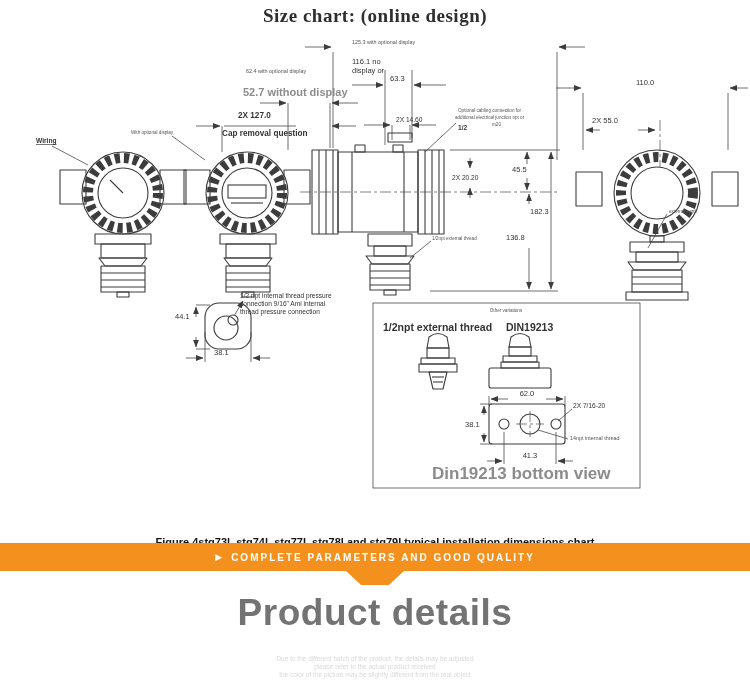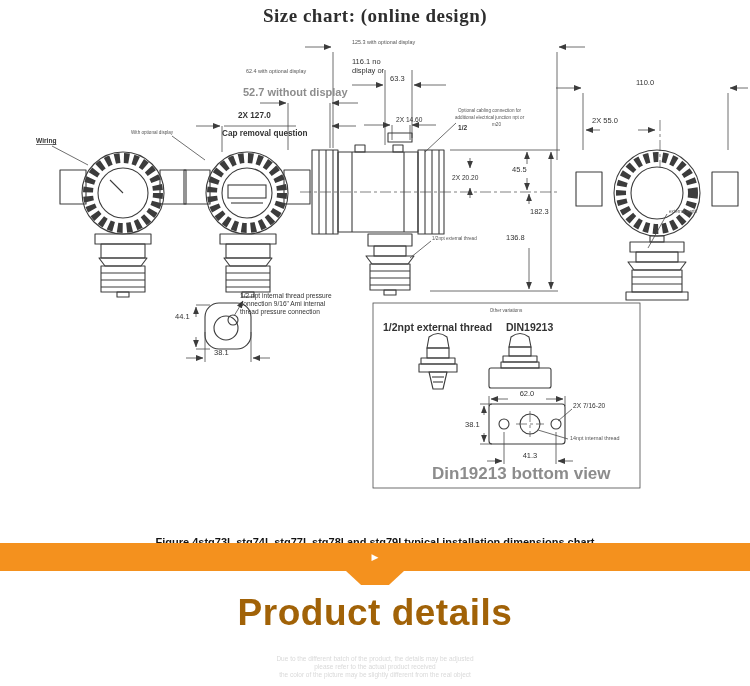--- a/index.html
+++ b/index.html
@@ -19,21 +19,21 @@
   .t7{font-size:7.5px;}
   .t8{font-size:8.2px;font-weight:bold;}
   .t10{font-size:10.5px;}
   .b{font-weight:bold;}
   .gray{fill:#8c8c8c;}
   #caption{top:504px;left:0;width:100%;text-align:center;font-size:11px;font-weight:bold;color:#141414;margin-top:32px;}
   #banner{top:543px;left:0;width:750px;height:28px;background:#f4911e;display:flex;align-items:center;justify-content:center;gap:9px;}
   #banner .tri{color:#fff;font-size:9px;line-height:1;}
   #banner .txt{color:#fff;font-size:10px;font-weight:bold;letter-spacing:2px;}
   #notch{top:571px;left:346px;width:58px;height:14px;background:#f4911e;clip-path:polygon(0 0,100% 0,74% 100%,26% 100%);}
-  #product{top:592px;left:0;width:100%;text-align:center;font-size:37px;font-weight:800;color:#a16207;letter-spacing:.5px;}
+  #product{top:592px;left:0;width:100%;text-align:center;font-size:37px;font-weight:800;color:#737373;letter-spacing:.5px;}
   #fineprint{top:655px;left:0;width:100%;text-align:center;color:#d9d9d9;font-size:6.5px;line-height:8px;}
 </style>
 </head>
 <body>
 
 <div class="abs" id="title">Size chart: (online design)</div>
 
 <svg class="abs" id="drawing" viewBox="0 0 750 505" xmlns="http://www.w3.org/2000/svg">
   <defs>
     <marker id="arr" viewBox="0 0 8 8" refX="7.5" refY="4" markerWidth="7.5" markerHeight="7.5" orient="auto-start-reverse" markerUnits="userSpaceOnUse">
@@ -276,20 +276,21 @@
       <text class="t5" x="570" y="440">14npt internal thread</text>
     </g>
     <text class="gray b" style="font-size:17px" x="432" y="479">Din19213 bottom view</text>
   </g>
 </svg>
 
 <div class="abs" id="caption">Figure 4stg73l, stg74l, stg77l, stg78l and stg79l typical installation dimensions chart</div>
 
 <div class="abs" id="banner">
   <span class="tri">▶</span>
+  <span class="txt">COMPLETE PARAMETERS AND GOOD QUALITY</span>
 </div>
 <div class="abs" id="notch"></div>
 
 <div class="abs" id="product">Product details</div>
 
 <div class="abs" id="fineprint">
   <div>Due to the different batch of the product, the details may be adjusted</div>
   <div>please refer to the actual product received</div>
   <div>the color of the picture may be slightly different from the real object</div>
 </div>

